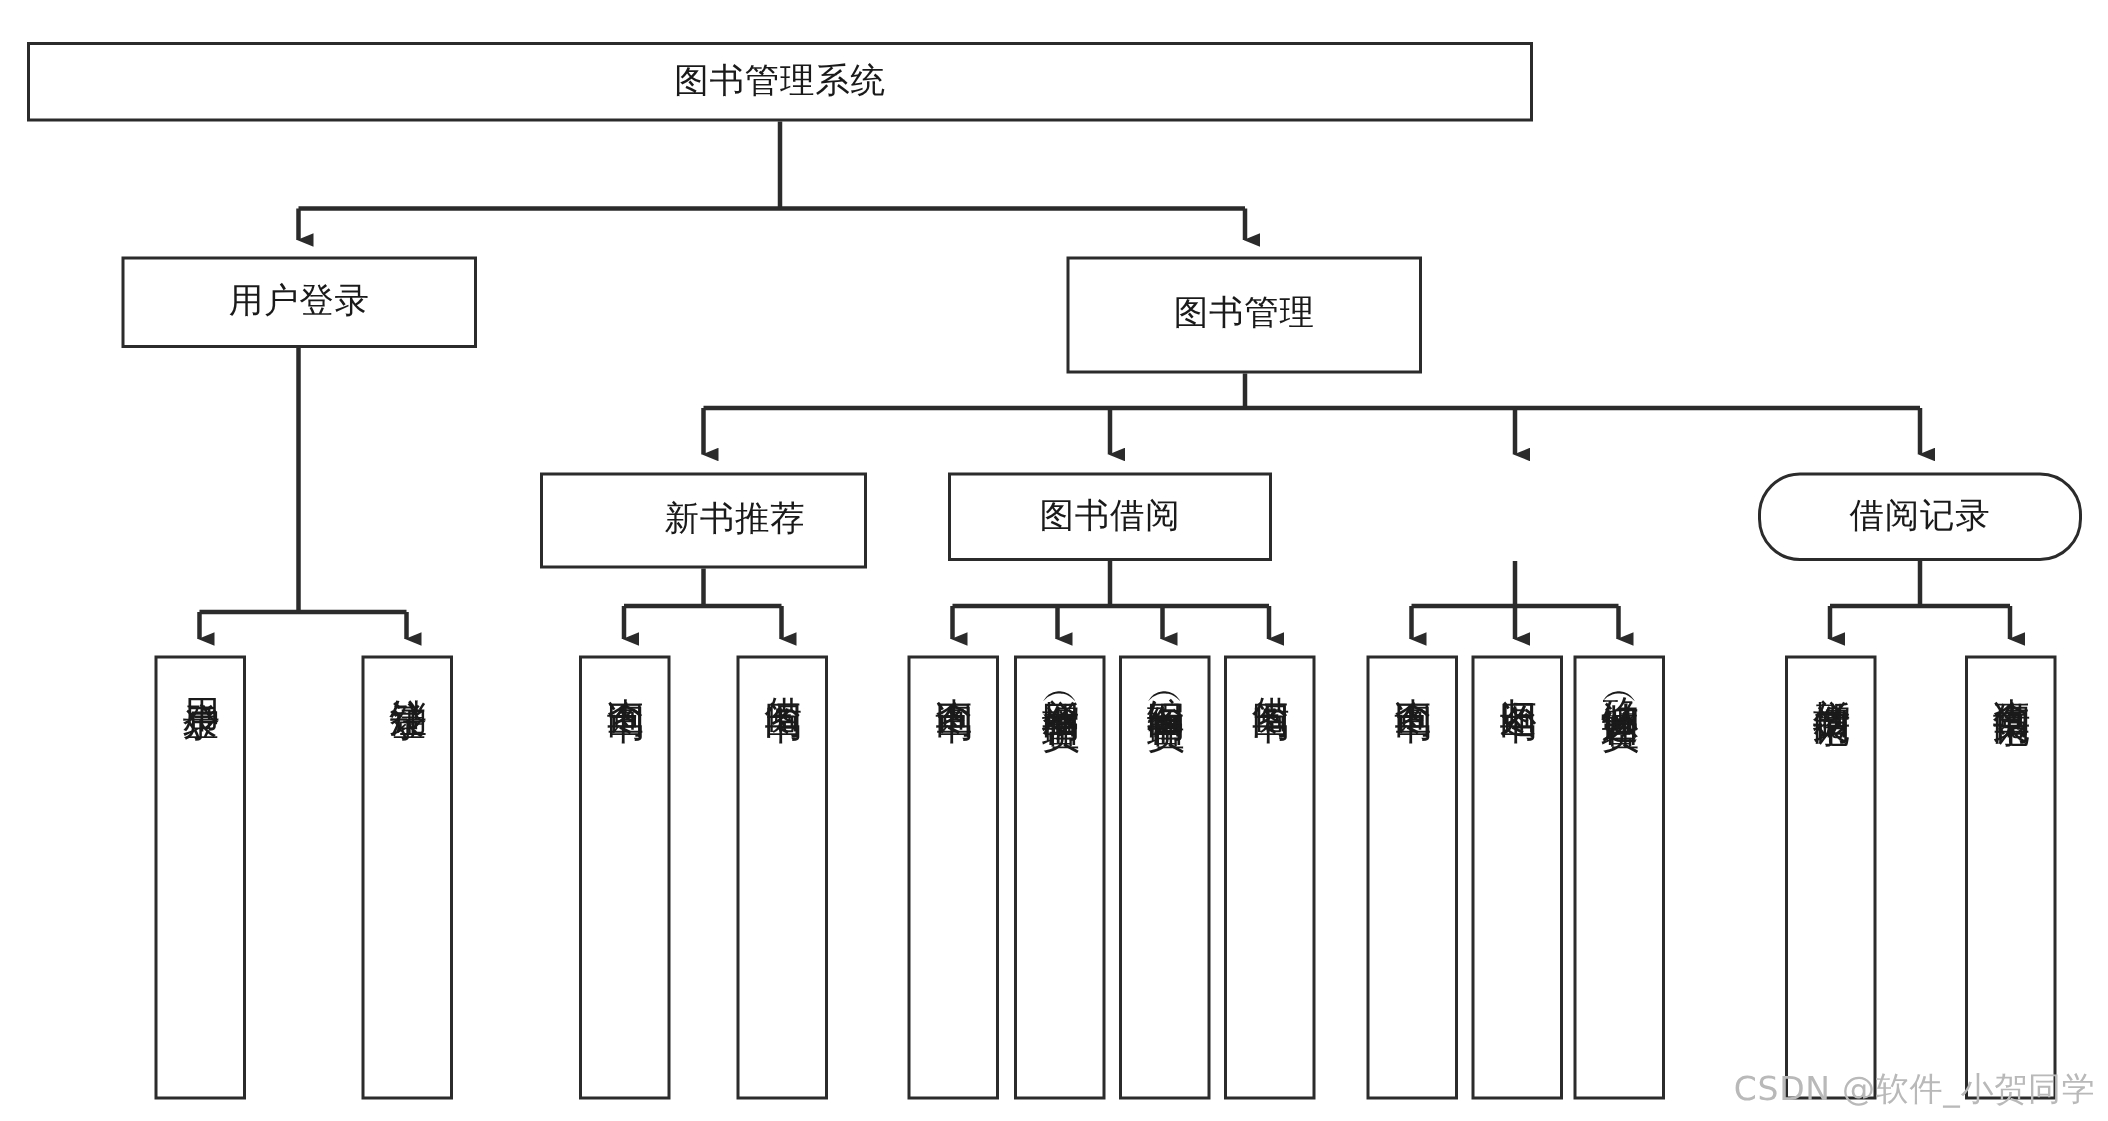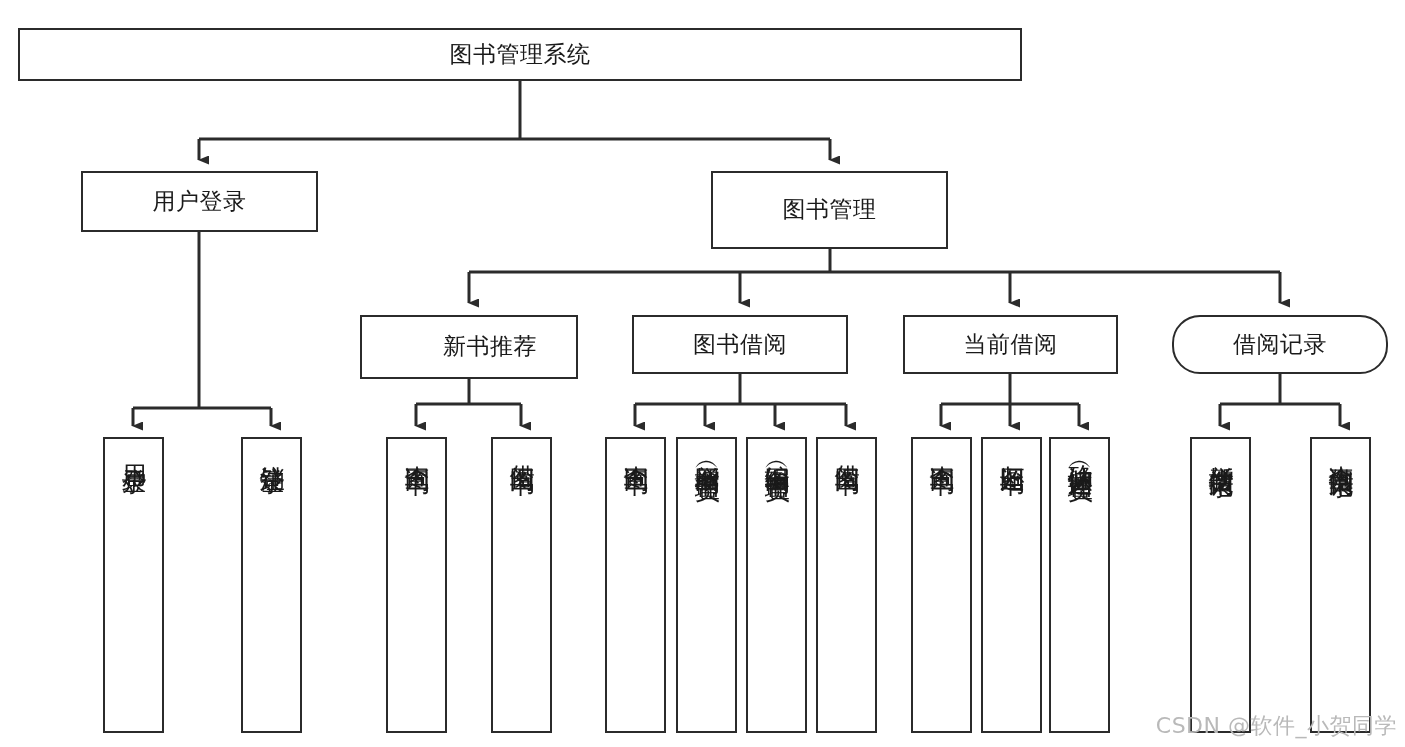--- a/index.html
+++ b/index.html
@@ -134,23 +134,20 @@
   <div class="node horizontal" style="left:711px; top:171px; width:237px; height:78px;">
     <span class="node-label">图书管理</span>
   </div>
 
   <div class="node horizontal" style="left:360px; top:315px; width:218px; height:64px;padding-left:42px;">
     <span class="node-label">新书推荐</span>
   </div>
   <div class="node horizontal" style="left:632px; top:315px; width:216px; height:59px;">
     <span class="node-label">图书借阅</span>
   </div>
-  <div class="node horizontal" style="left:903px; top:315px; width:215px; height:59px;">
-    <span class="node-label">当前借阅</span>
-  </div>
   <div class="node horizontal" style="left:1172px; top:315px; width:216px; height:59px;border-radius:28px;">
     <span class="node-label">借阅记录</span>
   </div>
 
   <div class="node vertical" style="left:103px; top:437px; width:61px; height:296px;">
     <span class="node-label">用户登录</span>
   </div>
   <div class="node vertical" style="left:241px; top:437px; width:61px; height:296px;">
     <span class="node-label">注销登录</span>
   </div>

